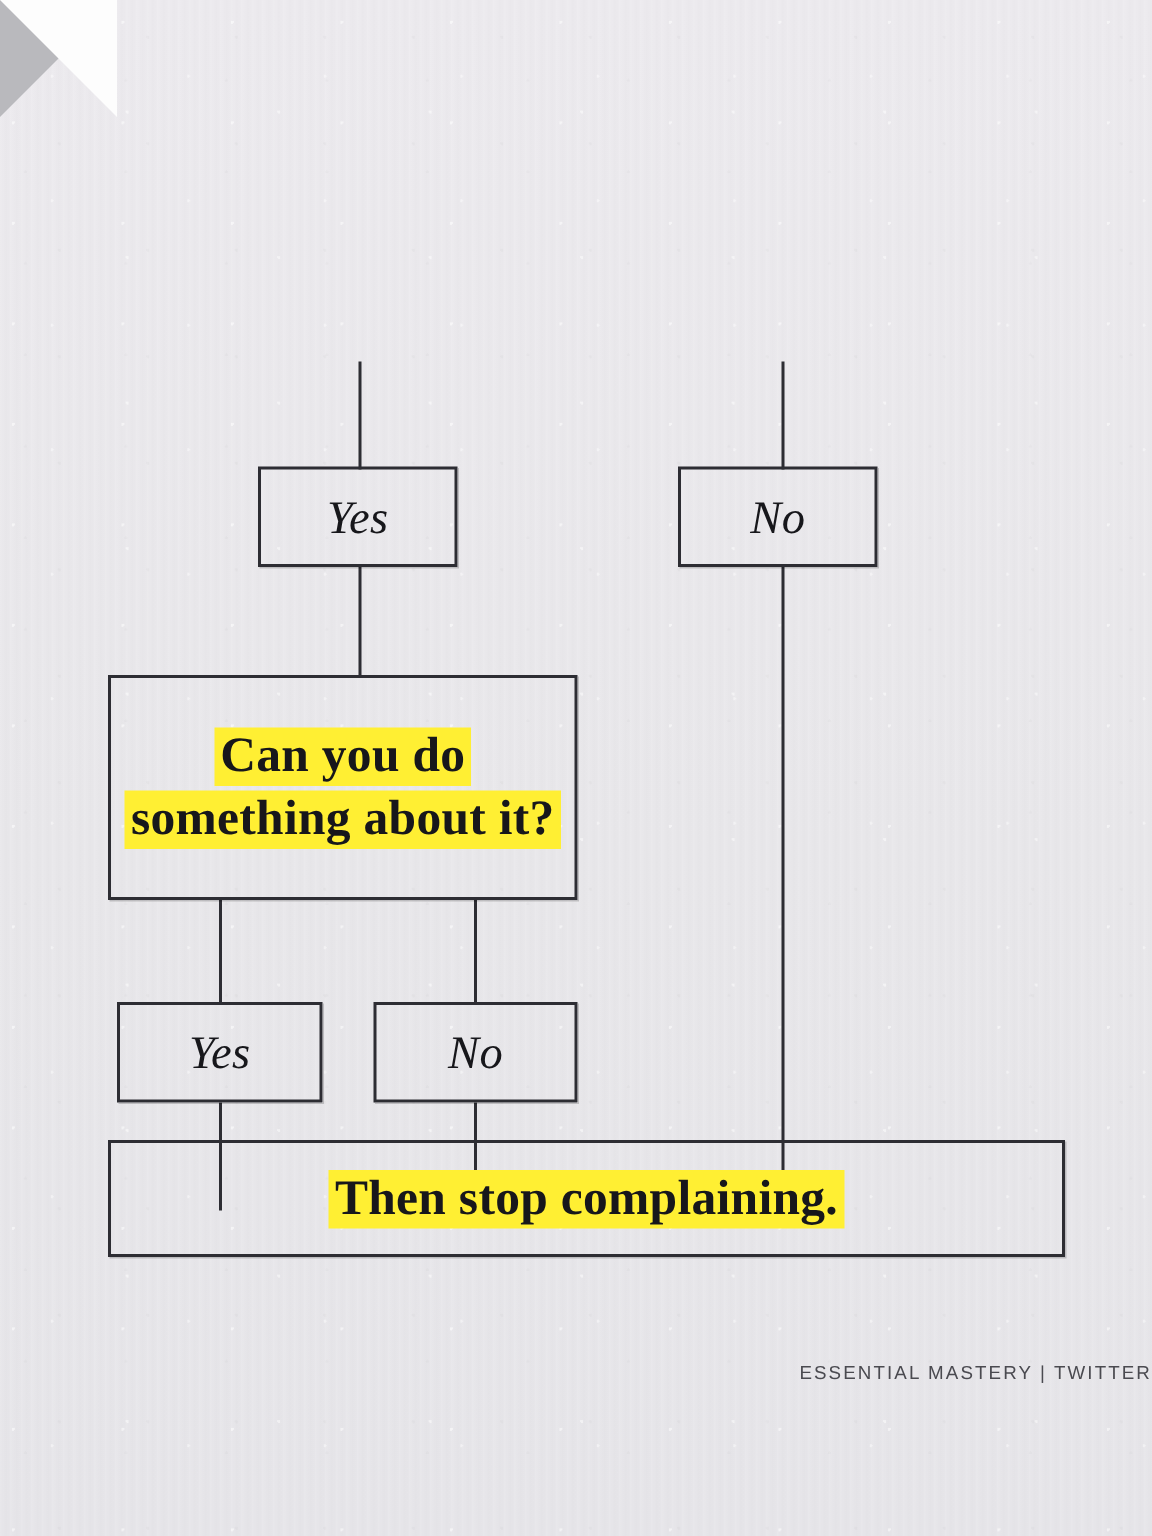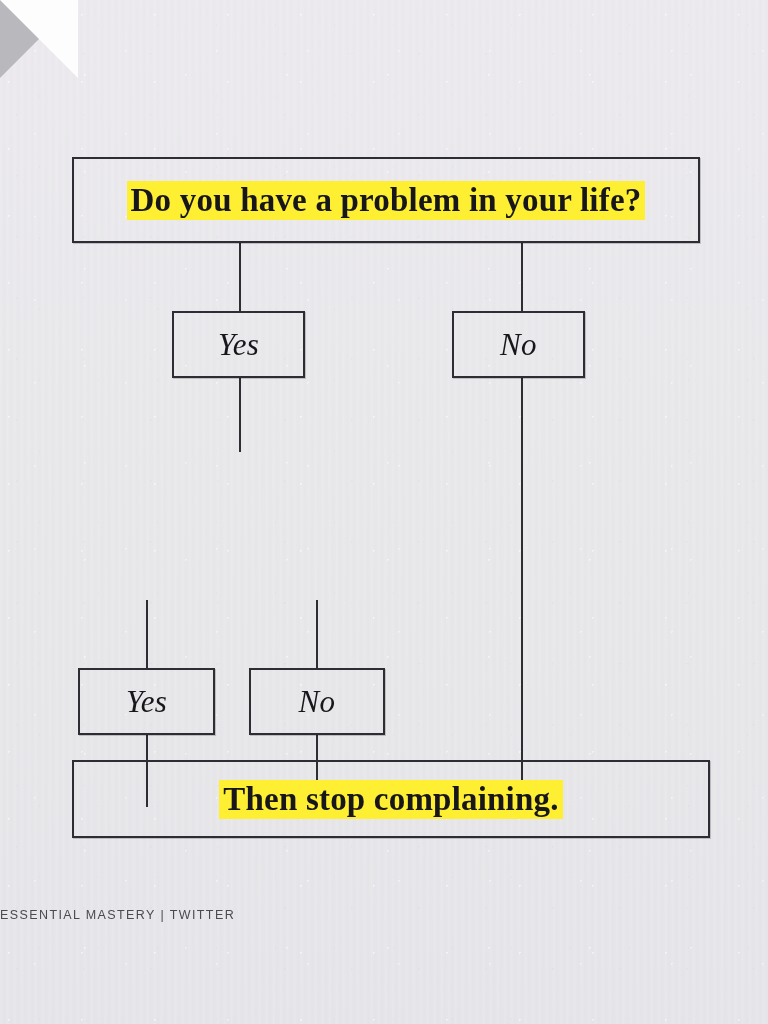--- a/index.html
+++ b/index.html
@@ -103,21 +103,21 @@
     position: absolute;
     width: 2px;
     background: #2d2d33;
   }
 
   
   .credit {
     position: absolute;
     left: 0;
     width: 100%;
-    text-align: left;
+    text-align: right;
     font-family: "Liberation Sans", sans-serif;
     font-size: 12.5px;
     letter-spacing: 1.4px;
     color: #4a4a50;
   }
 </style>
 </head>
 <body>
 
 <div class="page">
@@ -136,34 +136,35 @@
   <div class="vline" style="left:521px; top:376px; height:431px;"></div>
 
   <div class="vline" style="left:146px; top:600px; height:70px;"></div>
 
   <div class="vline" style="left:316px; top:600px; height:70px;"></div>
 
   <div class="vline" style="left:146px; top:735px; height:72px;"></div>
 
   <div class="vline" style="left:316px; top:735px; height:72px;"></div>
 
-  <div class="box box-q" style="left:72px; top:157px; width:628px; height:86px;">
-    <div class="q-text">
-      <span class="hl">Do you have a problem in your life?</span>
-    </div>
-  </div>
 
   <div class="box box-a" style="left:172px; top:311px; width:133px; height:67px;">
     <span class="a-text">Yes</span>
   </div>
 
   <div class="box box-a" style="left:452px; top:311px; width:133px; height:67px;">
     <span class="a-text">No</span>
   </div>
 
+  <div class="box box-q" style="left:72px; top:450px; width:313px; height:150px;">
+    <div class="q-text q-multi">
+      <span class="line"><span class="hl">Can you do</span></span>
+      <span class="line"><span class="hl">something about it?</span></span>
+    </div>
+  </div>
 
   <div class="box box-a" style="left:78px; top:668px; width:137px; height:67px;">
     <span class="a-text">Yes</span>
   </div>
 
   <div class="box box-a" style="left:249px; top:668px; width:136px; height:67px;">
     <span class="a-text">No</span>
   </div>
 
   <div class="box box-q" style="left:72px; top:760px; width:638px; height:78px;">

